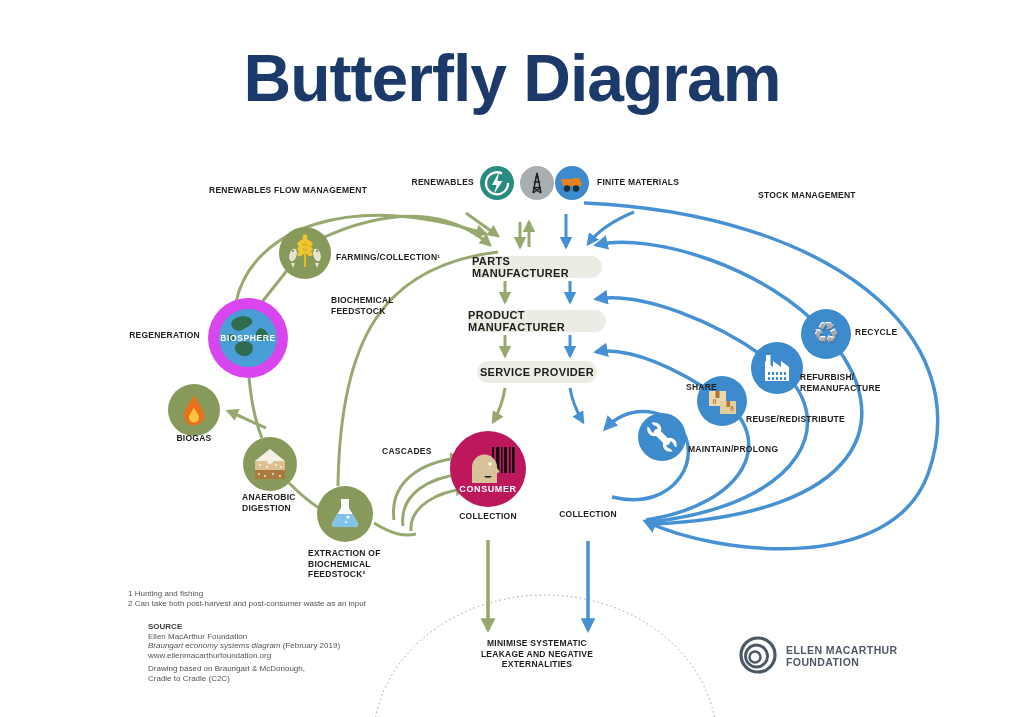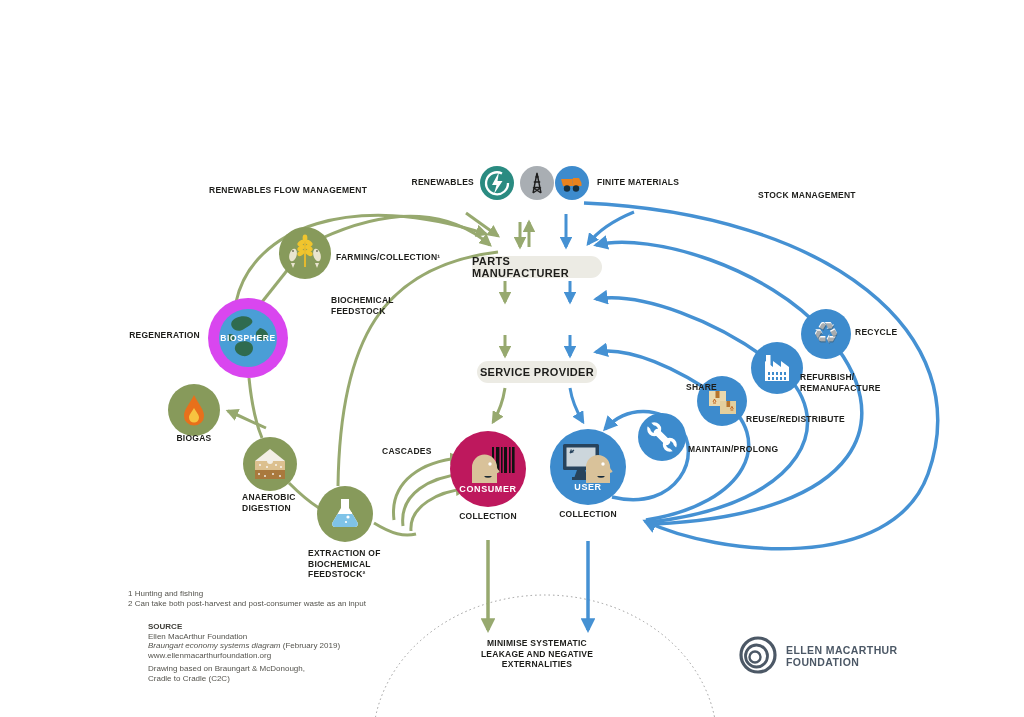--- a/index.html
+++ b/index.html
@@ -28,20 +28,21 @@
   .src div{margin:0;padding-left:20px;}
   .gap{height:4px;}
   .logo-text{position:absolute;font-size:10.5px;font-weight:bold;color:#4c5866;
              letter-spacing:.4px;line-height:12px;}
 </style>
 </head>
 <body>
 
 <div class="stage">
 
+  <h1 class="title">Butterfly Diagram</h1>
 
   <svg class="curves" viewBox="0 0 1024 717">
     <defs>
       <marker id="mg" viewBox="0 0 10 10" refX="8" refY="5" markerWidth="4.2" markerHeight="4.2" orient="auto-start-reverse">
         <path d="M0,0 L10,5 L0,10 z" fill="#97a96f"></path>
       </marker>
       <marker id="mb" viewBox="0 0 10 10" refX="8" refY="5" markerWidth="4.2" markerHeight="4.2" orient="auto-start-reverse">
         <path d="M0,0 L10,5 L0,10 z" fill="#4591d3"></path>
       </marker>
     </defs>
@@ -185,35 +186,20 @@
         <rect x="59" y="16" width="1.6" height="26"></rect>
           <rect x="62" y="16" width="2.6" height="26"></rect>
       </g>
       <path d="M22,52 V36 a12.5,12.5 0 0 1 25,0 c0,2.5 2.6,3 2.6,5.2 l-2.6,1 V52 z" fill="#d9c29a"></path>
       <circle cx="40" cy="33" r="1.7" fill="#fff"></circle>
       <path d="M34,45 a4.5,3.4 0 0 0 8,0 z" fill="#1d2b33"></path>
     </svg>
     <div class="node-text" style="top:53px;">CONSUMER</div>
   </div>
 
-  <div class="circle" style="left:550px;top:429px;width:76px;height:76px;background:#3d8bcd;">
-    <svg width="76" height="76" viewBox="0 0 76 76">
-      <g>
-        <rect x="13" y="15" width="36" height="26" rx="1.5" fill="#27435c"></rect>
-        <rect x="16.5" y="18.5" width="29" height="19" fill="#ccd6dc"></rect>
-        <path d="M20,24 l4,-3 m-4,3 l1.4,-3.4 m-1.4,3.4 l3.5,-1.2" stroke="#27435c" stroke-width="1.2" fill="none"></path>
-        <polygon points="27,41 35,41 37.5,48 24.5,48" fill="#27435c"></polygon>
-        <rect x="22" y="48" width="18" height="3" fill="#27435c"></rect>
-      </g>
-      <path d="M36,54 V38 a12,12 0 0 1 24,0 c0,2.5 2.5,3 2.5,5 l-2.5,1 v10 z" fill="#d9c29a"></path>
-      <circle cx="53" cy="35" r="1.7" fill="#fff"></circle>
-      <path d="M47,47 a4.5,3.4 0 0 0 8,0 z" fill="#15293a"></path>
-    </svg>
-    <div class="node-text" style="top:53px;">USER</div>
-  </div>
 
   <div class="circle" style="left:638px;top:413px;width:48px;height:48px;background:#3d8bcd;">
     <svg width="48" height="48" viewBox="0 0 48 48">
       <g transform="rotate(-45 24 24)">
         <rect x="20.7" y="14" width="6.6" height="20" rx="3" fill="#fff"></rect>
         <path d="M24,6 a7,7 0 1 0 0,14 a7,7 0 0 0 0,-14 z M24,9.4 a3.6,3.6 0 1 1 0,7.2 a3.6,3.6 0 0 1 0,-7.2 z" fill="#fff"></path>
         <rect x="21.5" y="4.5" width="5" height="6" fill="#3d8bcd"></rect>
         <path d="M24,28 a7,7 0 1 0 0,14 a7,7 0 0 0 0,-14 z M24,31.4 a3.6,3.6 0 1 1 0,7.2 a3.6,3.6 0 0 1 0,-7.2 z" fill="#fff"></path>
         <rect x="21.5" y="37.5" width="5" height="6" fill="#3d8bcd"></rect>
       </g>
@@ -253,20 +239,23 @@
   <div class="circle" style="left:801px;top:309px;width:50px;height:50px;background:#3d8bcd;">
     <svg width="50" height="50" viewBox="0 0 50 50">
       <text x="25" y="34" text-anchor="middle" font-size="30" fill="#ffffff" font-family="DejaVu Sans, sans-serif">♻</text>
       <text x="25" y="34" text-anchor="middle" font-size="30" fill="#3f4a50" opacity="0.45" font-family="DejaVu Sans, sans-serif" transform="rotate(120 25 24)">♻</text>
     </svg>
   </div>
 
   <div class="pill" style="left:472px;top:256px;width:130px;">
     <span>PARTS MANUFACTURER</span>
   </div>
+  <div class="pill" style="left:468px;top:310px;width:138px;">
+    <span>PRODUCT MANUFACTURER</span>
+  </div>
   <div class="pill" style="left:477px;top:361px;width:120px;">
     <span>SERVICE PROVIDER</span>
   </div>
 
   <div class="lbl rt" style="left:374px;top:177px;width:100px;">
     <span>RENEWABLES</span>
     </div>
   <div class="lbl" style="left:597px;top:177px;">
     <span>FINITE MATERIALS</span>
     </div>

